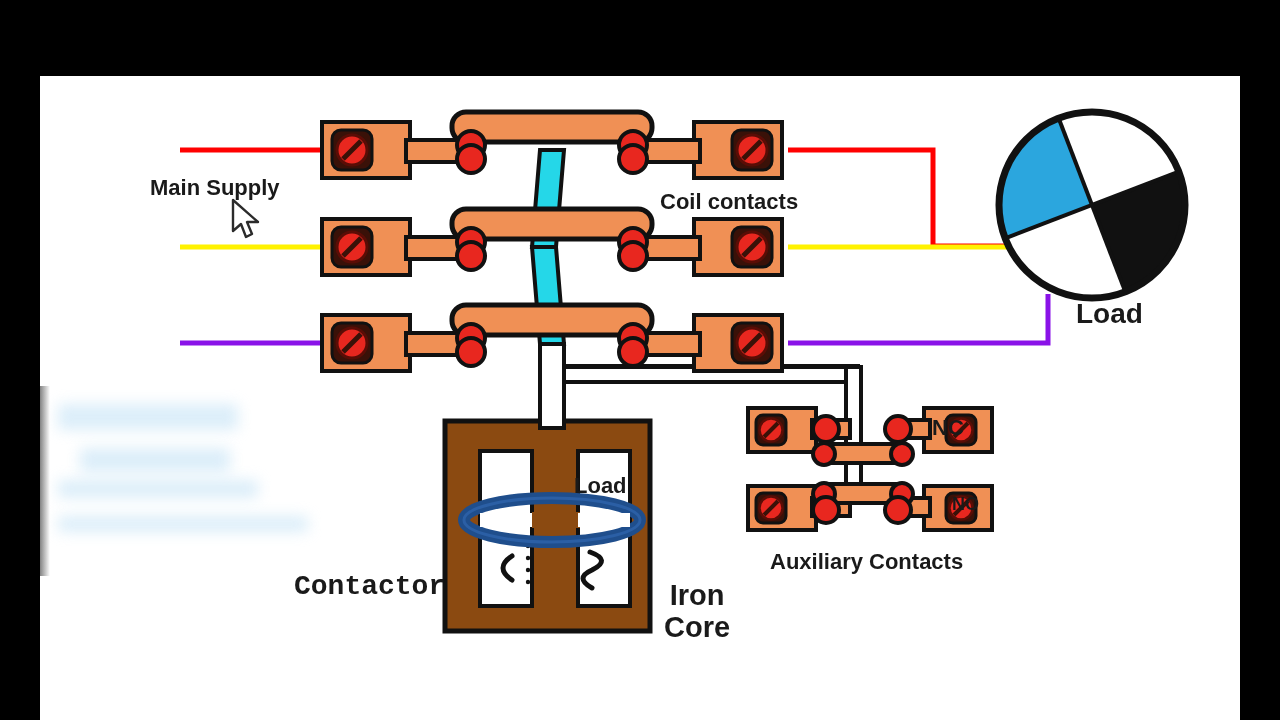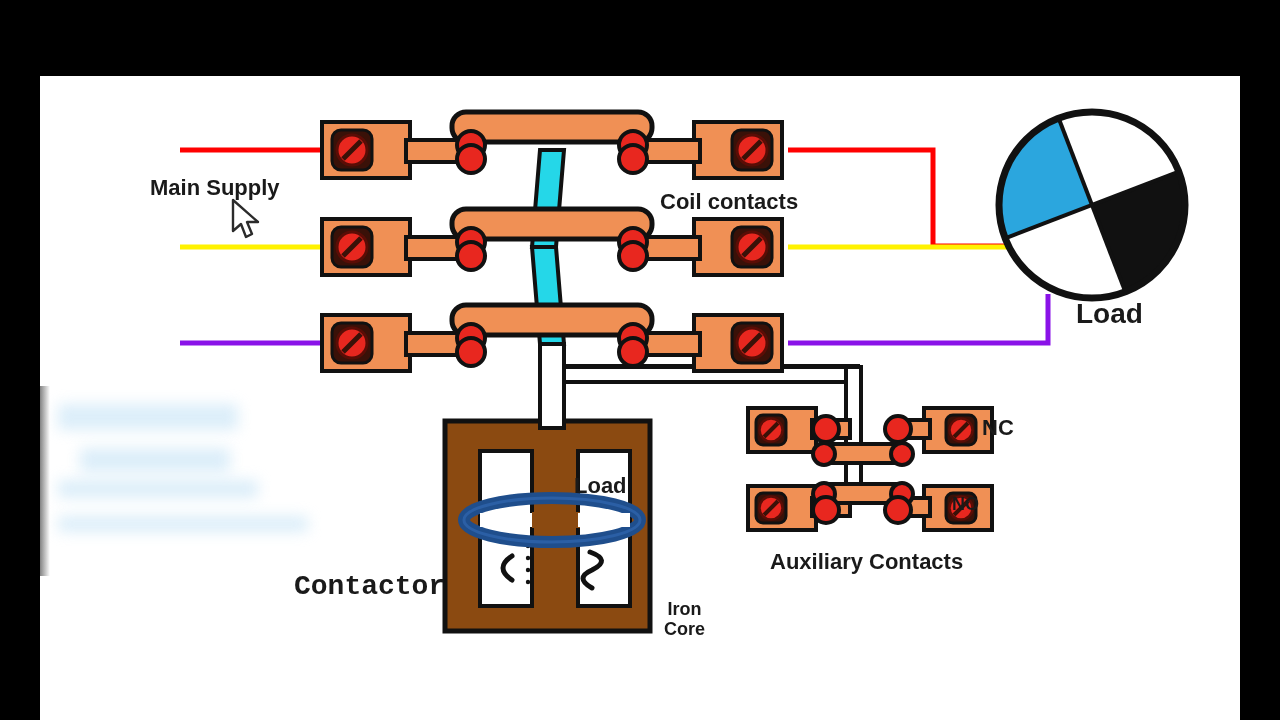--- a/index.html
+++ b/index.html
@@ -179,24 +179,24 @@
         <circle cx="786" cy="434" r="13" fill="#E8271F" stroke="#111111" stroke-width="4"></circle>
         <circle cx="858" cy="434" r="13" fill="#E8271F" stroke="#111111" stroke-width="4"></circle>
       </g>
     </svg>
 
     <div class="lbl" style="left:110px;top:100px;font-size:22px;">Main Supply</div>
     <div class="lbl" style="left:620px;top:114px;font-size:22px;">Coil contacts</div>
     <div class="lbl" style="left:1036px;top:222px;font-size:28px;">Load</div>
     <div class="lbl" style="left:534px;top:398px;font-size:22px;">Load</div>
     <div class="lbl" style="left:254px;top:495px;font-size:28px;font-family:Liberation Mono, monospace;">Contactor</div>
-    <div class="lbl" style="left:624px;top:523px;font-size:18px;">Iron
+    <div class="lbl" style="left:624px;top:503px;font-size:29px;">Iron
 Core</div>
     <div class="lbl" style="left:730px;top:466px;font-size:22px;margin-top:8px;">Auxiliary Contacts</div>
-    <div class="lbl" style="left:942px;top:340px;font-size:22px;">NC</div>
+    <div class="lbl" style="left:892px;top:340px;font-size:22px;">NC</div>
     <div class="lbl" style="left:912px;top:418px;font-size:18px;">NO</div>
 
     <div id="edge"></div>
 
     <svg id="cursor" style="left:190px;top:122px;" width="34" height="44" viewBox="0 0 34 44">
       <path d="M3 2 L3 33 L11 26 L16 39 L22 36 L17 24 L28 24 Z" fill="#ffffff" stroke="#2b2b2b" stroke-width="2.4" stroke-linejoin="round"></path>
     </svg>
   </div>
 </div>
 

